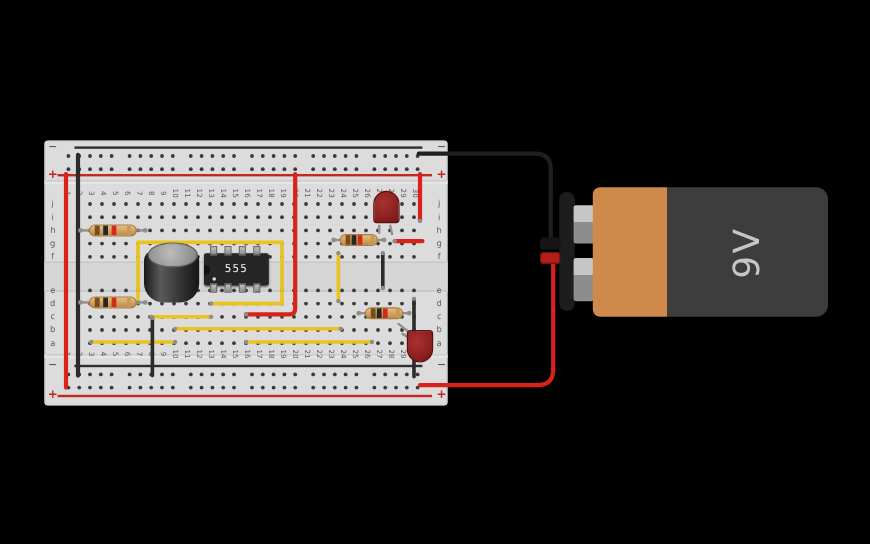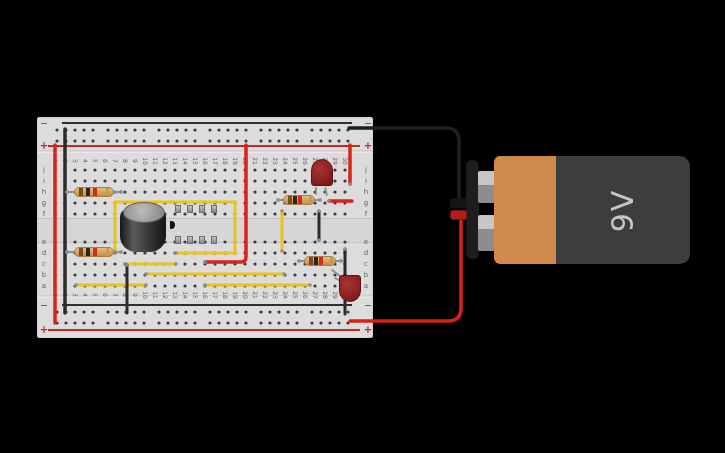--- a/index.html
+++ b/index.html
@@ -664,20 +664,23 @@
       </g>
     </svg>
 
   <div id="components">
     <div id="capacitor">
       <div id="cap-body"></div>
       <div id="cap-top"></div>
     </div>
 
     <div id="ic">
+      <div id="ic-body">
+        <span id="ic-label">555</span>
+      </div>
       <div id="ic-notch"></div>
       <div id="ic-dot"></div>
     <div class="ic-pin" style="left: 7px; top: 0px;"></div>
         <div class="ic-pin" style="left: 7px; top: 31px;"></div>
         <div class="ic-pin" style="left: 19px; top: 0px;"></div>
         <div class="ic-pin" style="left: 19px; top: 31px;"></div>
         <div class="ic-pin" style="left: 31px; top: 0px;"></div>
         <div class="ic-pin" style="left: 31px; top: 31px;"></div>
         <div class="ic-pin" style="left: 43px; top: 0px;"></div>
         <div class="ic-pin" style="left: 43px; top: 31px;"></div>

